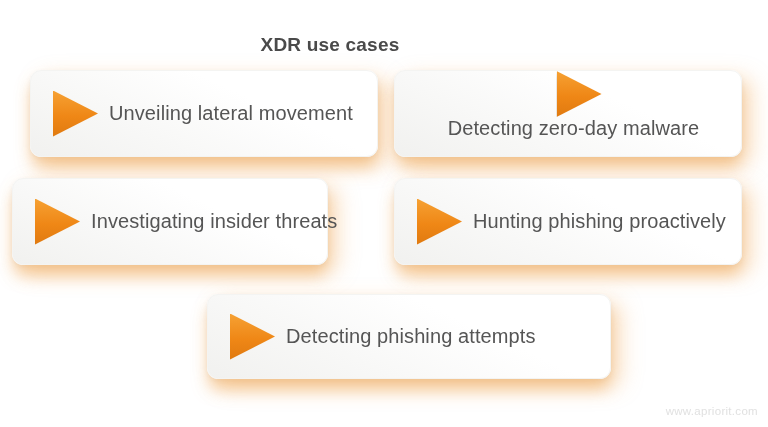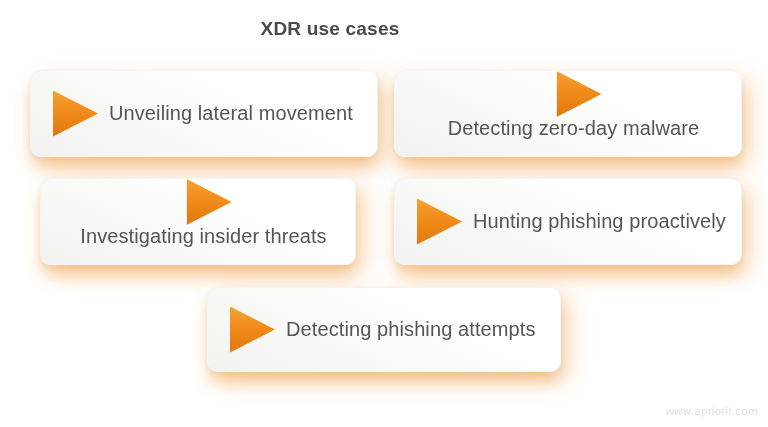--- a/index.html
+++ b/index.html
@@ -10,21 +10,21 @@
   }
   .stage {
     position: relative;
     width: 768px;
     height: 427px;
     background: #ffffff;
     overflow: hidden;
   }
   .title {
     position: absolute;
-    top: 18px;
+    top: 34px;
     left: 0;
     width: 660px;
     text-align: center;
     font-size: 19px;
     font-weight: 700;
     color: #4a4a4a;
     letter-spacing: 0.2px;
   }
   .card {
     position: absolute;
@@ -34,23 +34,23 @@
     background: linear-gradient(205deg, #ffffff 35%, #f1f1ef 100%);
     border: 1px solid #f4f4f2;
     box-sizing: border-box;
     box-shadow:
       0 12px 16px -2px rgba(240, 170, 90, 0.55),
       10px 8px 22px rgba(240, 170, 90, 0.35),
       0 2px 5px rgba(0, 0, 0, 0.05);
   }
   .card-1 { left: 30px;  top: 70px;  width: 348px; height: 87px; }
   .card-2 { left: 394px; top: 70px;  width: 348px; height: 87px; flex-direction: column; }
-  .card-3 { left: 40px;  top: 178px; width: 316px; height: 87px; flex-direction: column; }
+  .card-3 { left: 12px;  top: 178px; width: 316px; height: 87px; }
   .card-4 { left: 394px; top: 178px; width: 348px; height: 87px; }
-  .card-5 { left: 207px; top: 287px; width: 354px; height: 85px; align-items: center; }
+  .card-5 { left: 207px; top: 294px; width: 404px; height: 85px; align-items: center; }
   .tri {
     flex: 0 0 auto;
     width: 45px;
     height: 46px;
     margin-left: 22px;
     background: linear-gradient(to bottom, #f6a133 0%, #ef8716 55%, #e07a10 100%);
     clip-path: polygon(0 0, 100% 50%, 0 100%);
     filter: drop-shadow(-1px 3px 2.5px rgba(110, 75, 30, 0.45));
   }
   .card-label {

